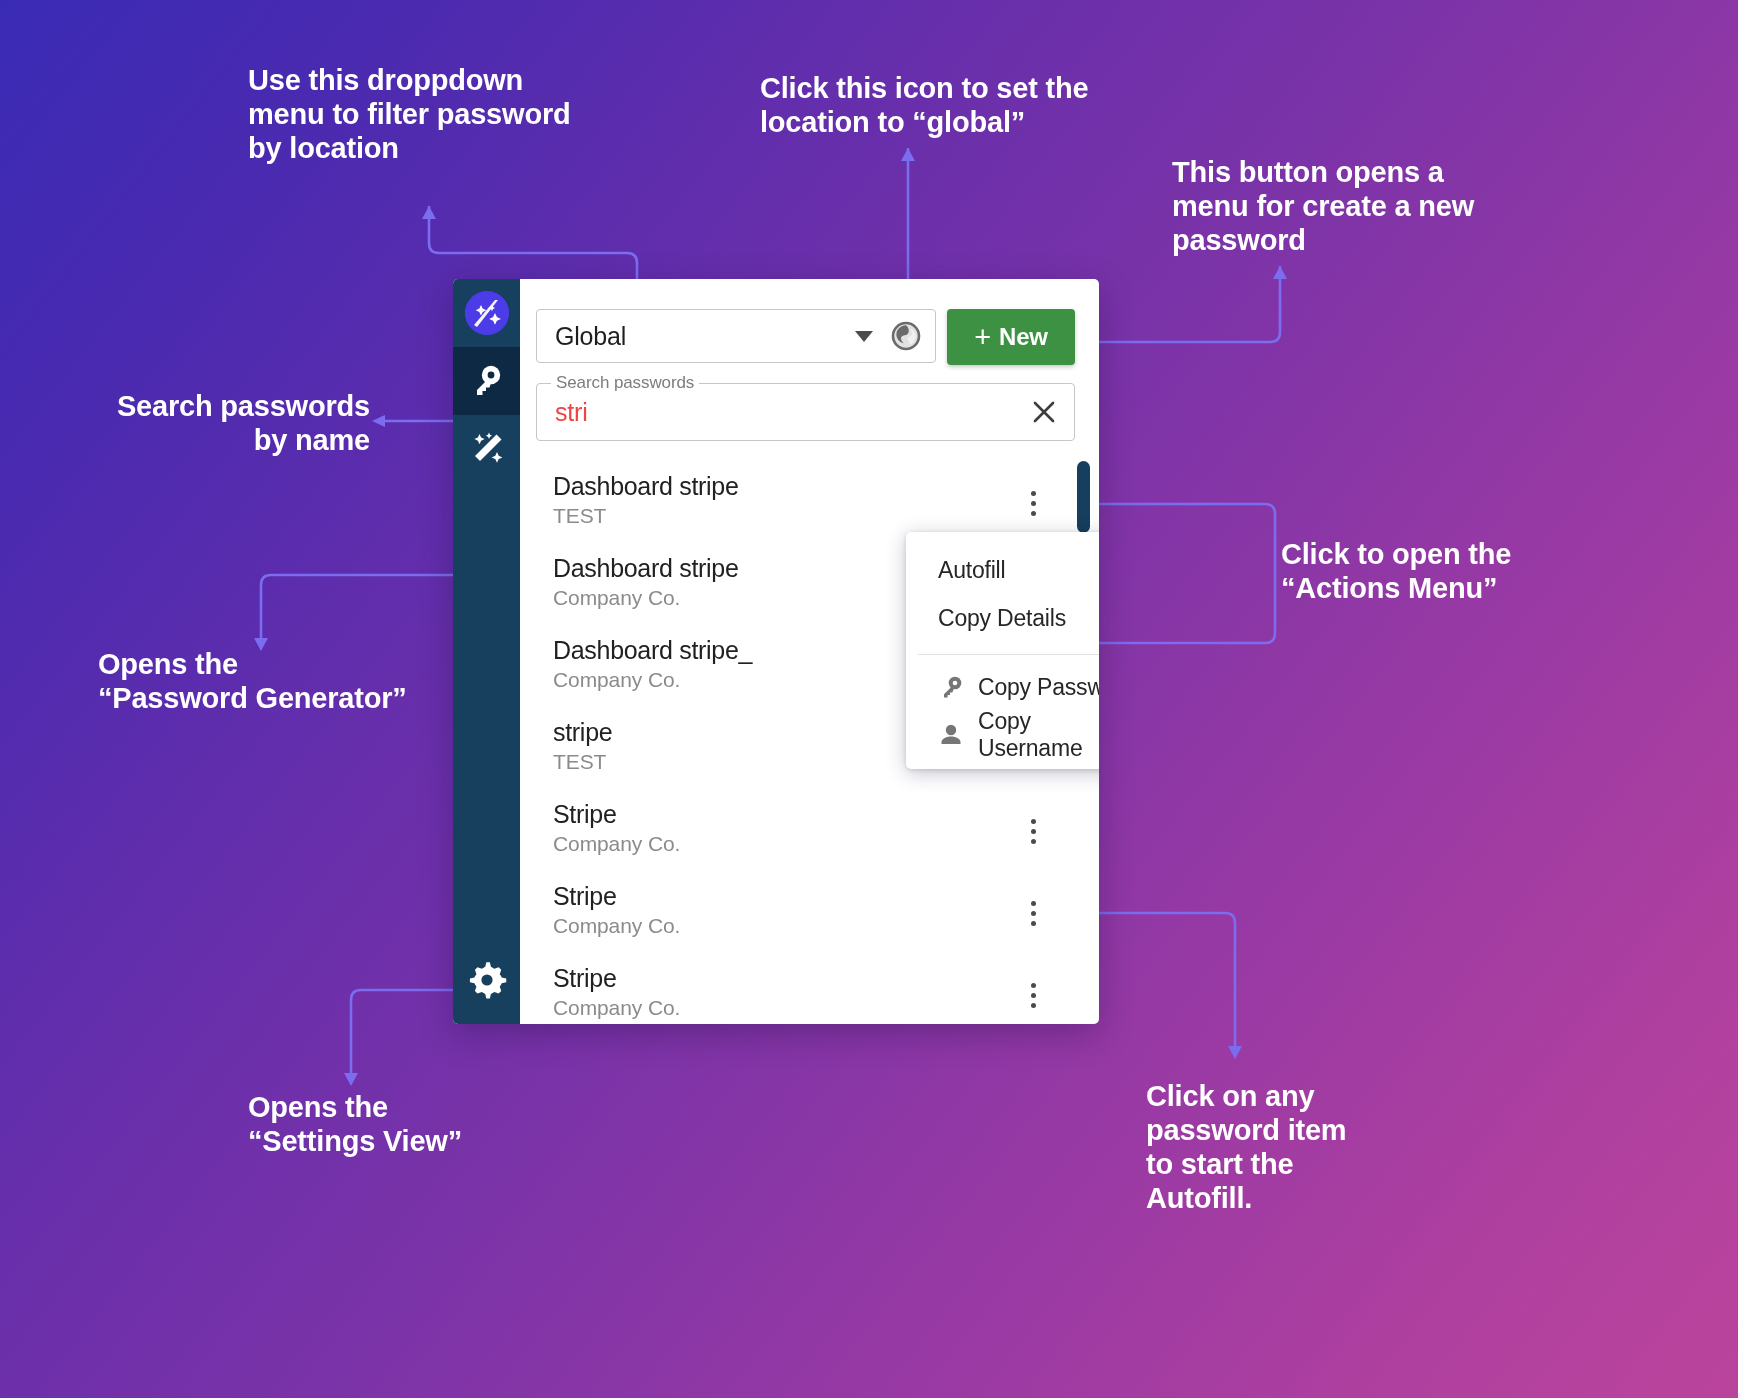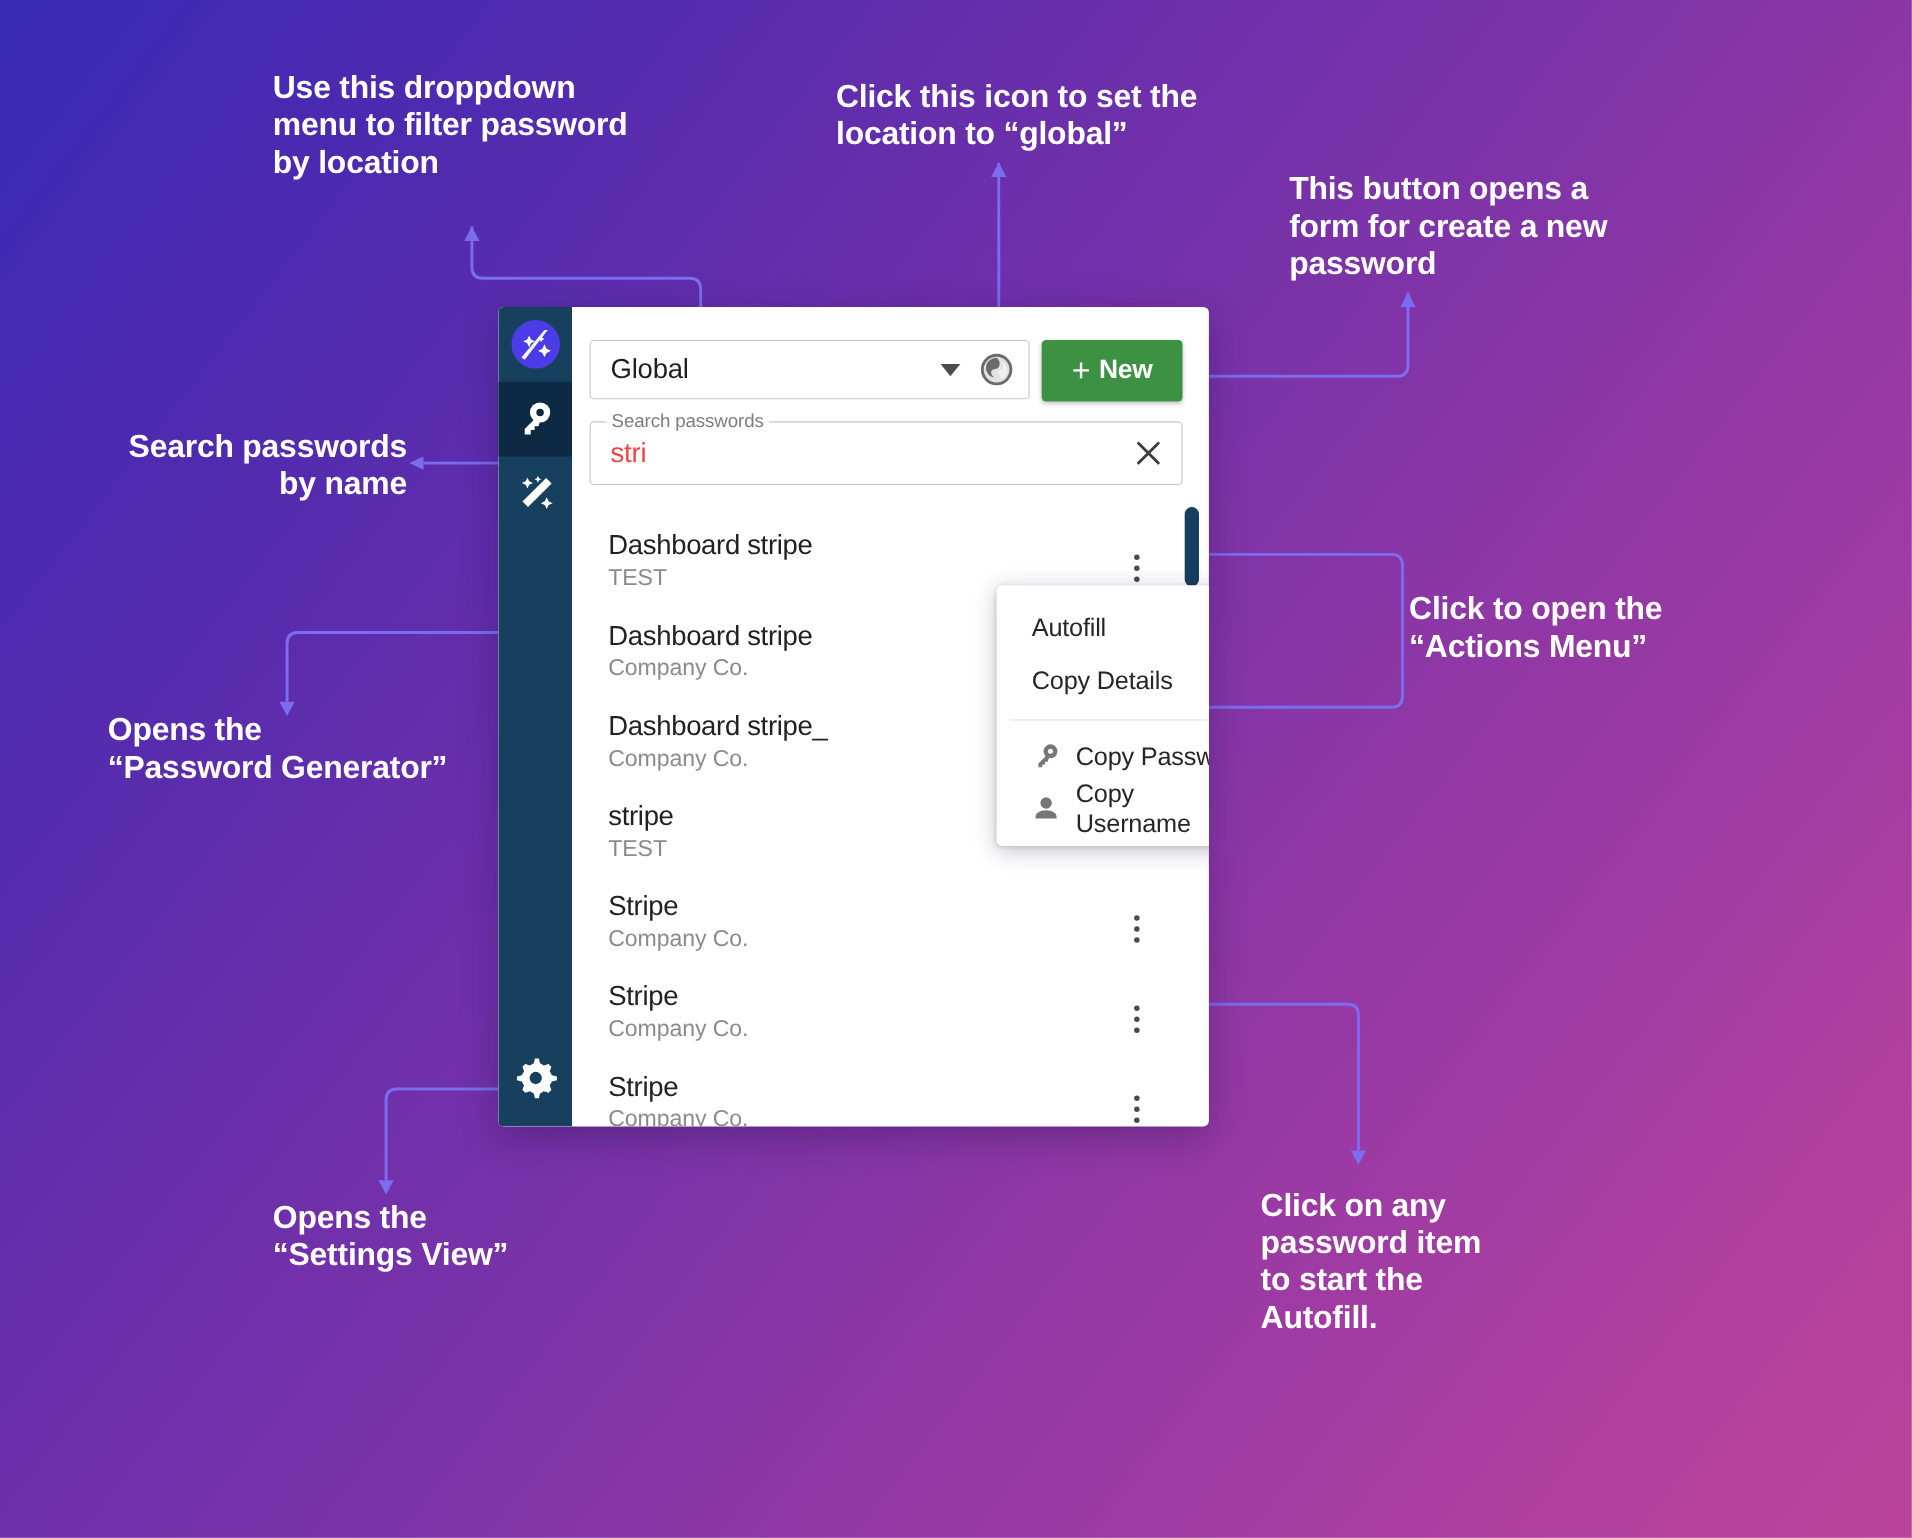--- a/index.html
+++ b/index.html
@@ -161,21 +161,21 @@
   .pw-list {
     margin-top:15px;
     flex:1;
     position:relative;
     overflow:hidden;
   }
   .pw-row {
     height:82px;
     padding:0 0 0 33px;
     display:flex;
-    align-items:flex-end;
+    align-items:center;
     cursor:pointer;
     position:relative;
   }
   .pw-texts { flex:1; padding-top:6px; min-width:0; }
   .pw-title {
     font-size:25px;
     color:#212121;
     letter-spacing:-.3px;
     line-height:1.16;
     white-space:nowrap;
@@ -289,21 +289,21 @@
 </svg>
 
 <div class="callout" style="left:248px; top:64px; width:380px;">Use this droppdown
 menu to filter password
 by location</div>
 
 <div class="callout" style="left:760px; top:72px; width:380px;">Click this icon to set the
 location to “global”</div>
 
 <div class="callout" style="left:1172px; top:156px; width:360px;">This button opens a
-form for create a new
+menu for create a new
 password</div>
 
 <div class="callout right-align" style="left:60px; top:390px; width:310px;">Search passwords
 by name</div>
 
 <div class="callout" style="left:98px; top:648px; width:380px;">Opens the
 “Password Generator”</div>
 
 <div class="callout" style="left:248px; top:1091px; width:380px;">Opens the
 “Settings View”</div>

